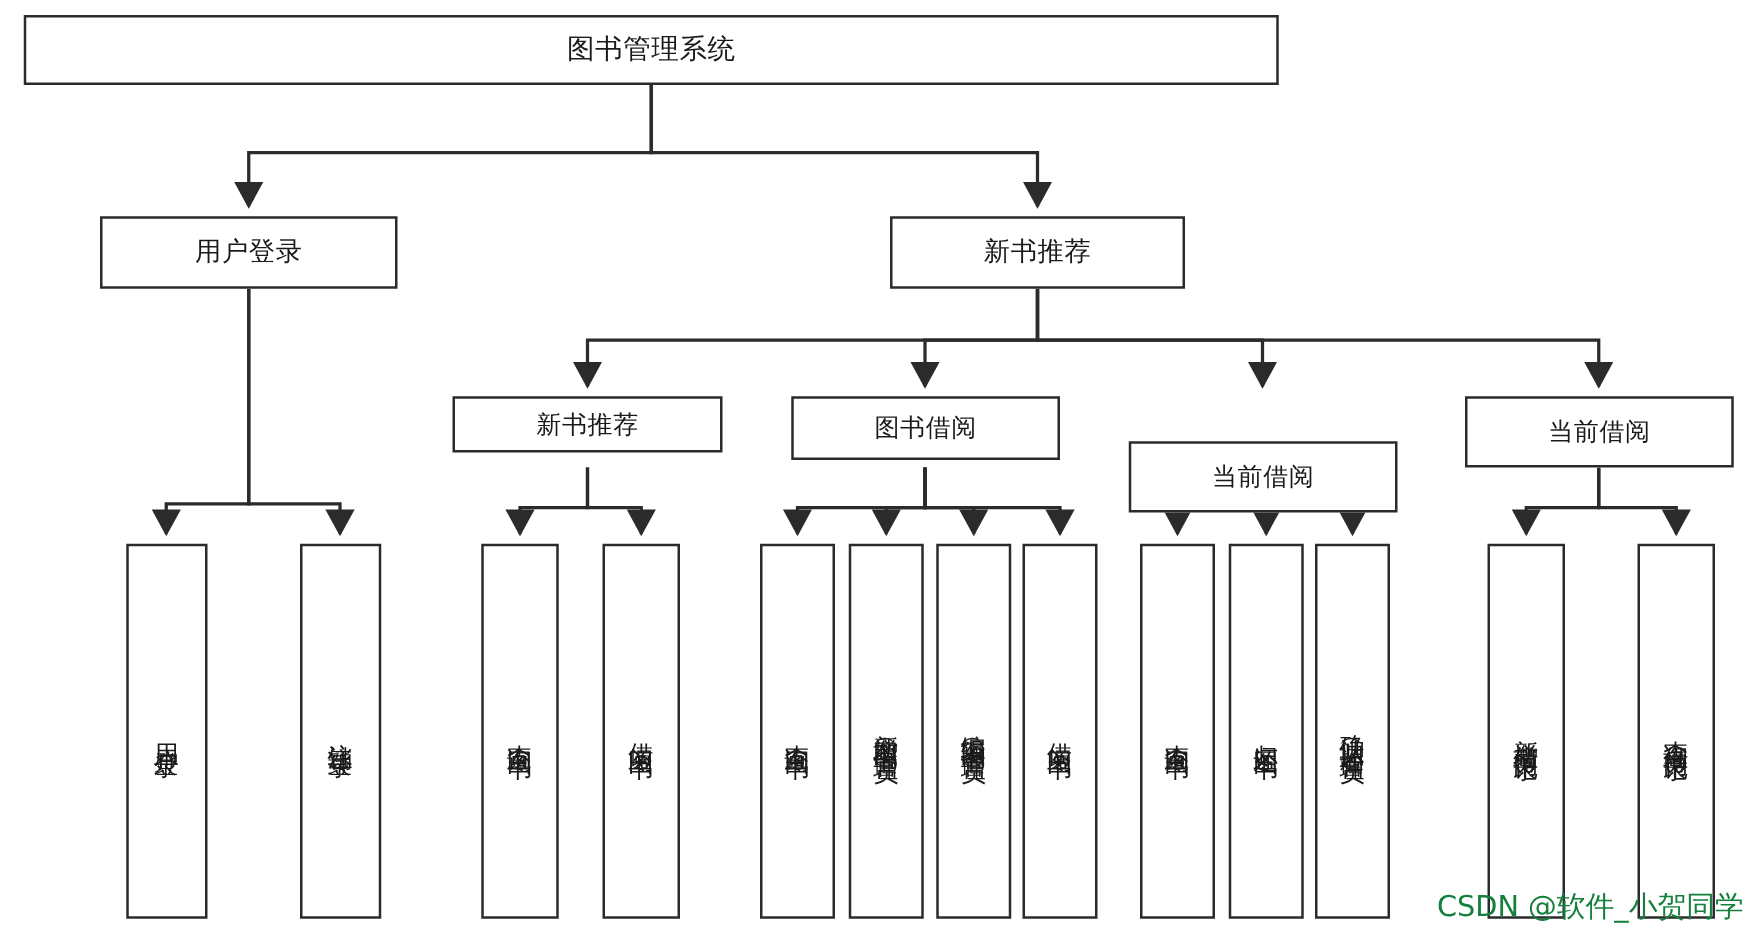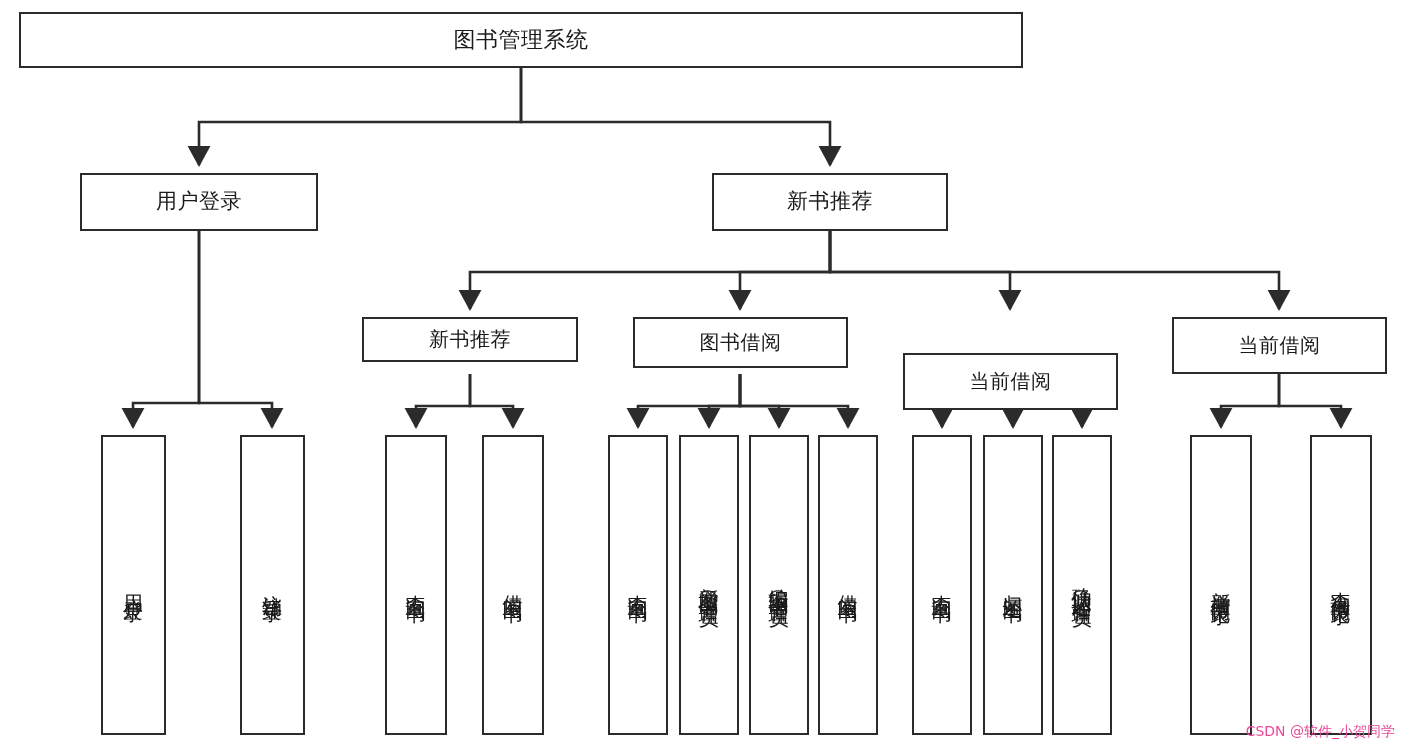--- a/index.html
+++ b/index.html
@@ -57,22 +57,22 @@
     writing-mode: vertical-rl;
     text-orientation: upright;
     font-size: 20px;
     letter-spacing: 3px;
     line-height: 1;
   }
   #watermark {
     position: absolute;
     right: 10px;
     bottom: 6px;
-    font-size: 14px;
-    color: #ec4899;
+    font-size: 23px;
+    color: #15803d;
     z-index: 5;
     white-space: nowrap;
     font-family: "DejaVu Sans", "Liberation Sans", sans-serif;
   }
 </style>
 </head>
 <body>
 
 <div id="diagram-root">
 

